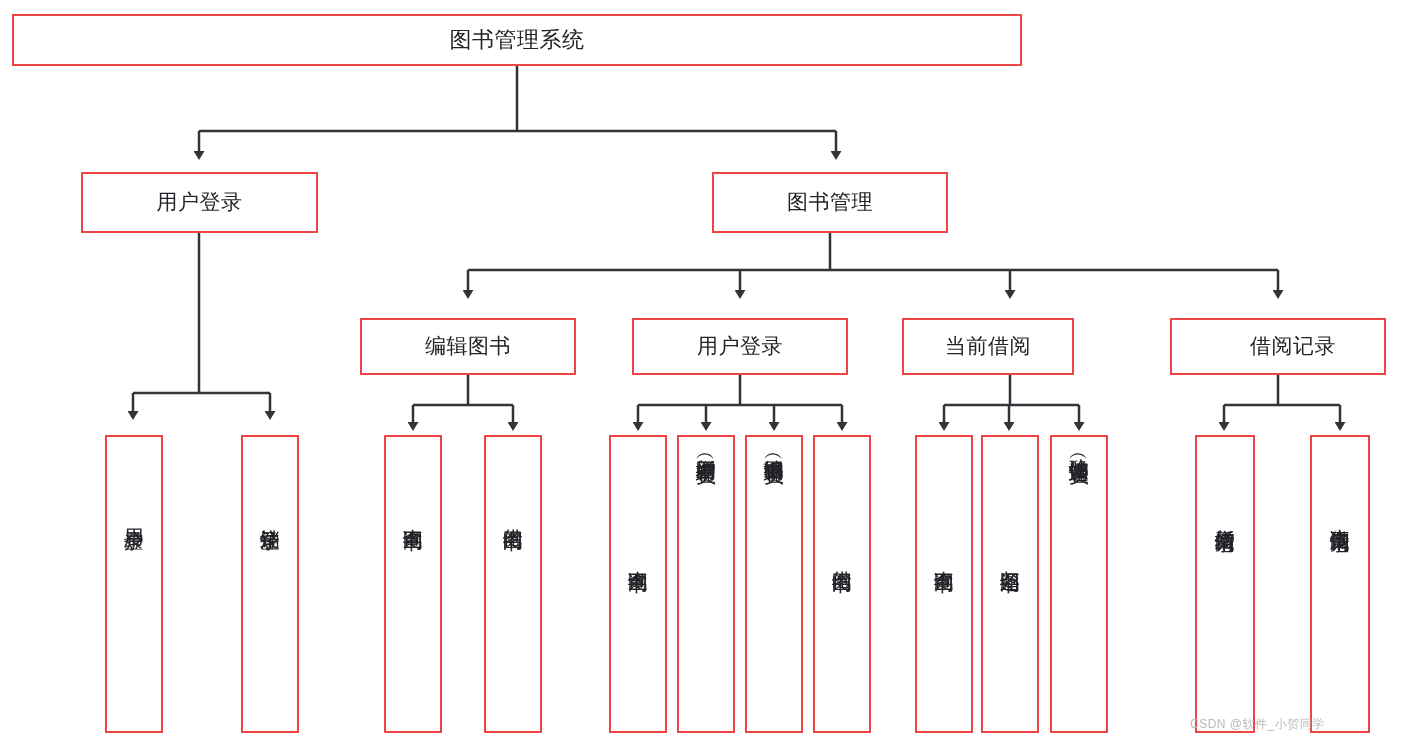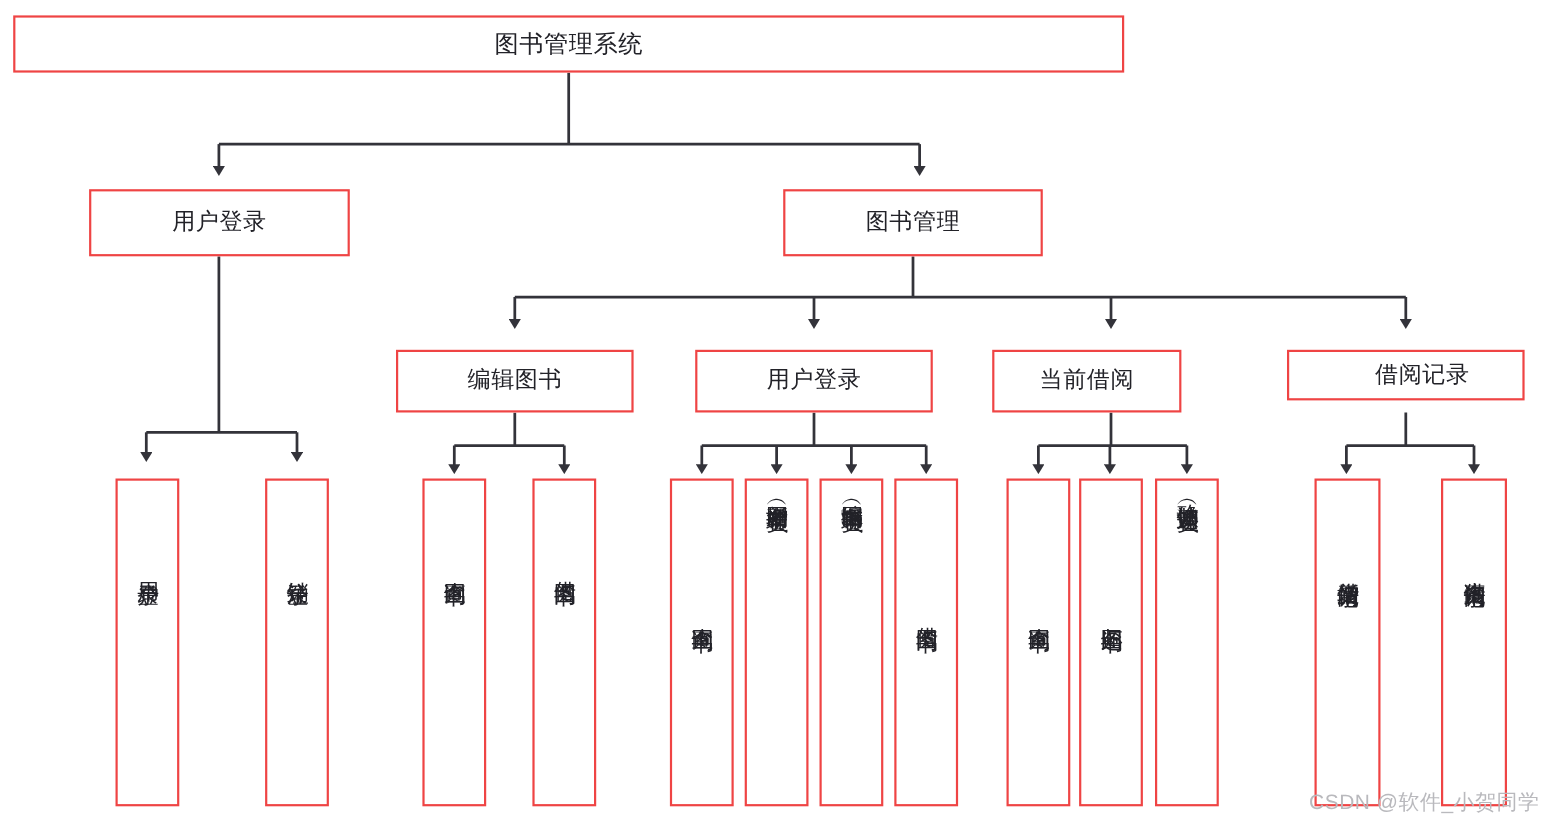--- a/index.html
+++ b/index.html
@@ -57,21 +57,21 @@
     letter-spacing: 1px;
     white-space: normal;
     text-align: left;
   }
   .node.leaf.mid .label { margin-top: 70px; }
   .node.leaf.midlow .label { margin-top: 112px; }
   .watermark {
     position: absolute;
     left: 1190px;
     top: 716px;
-    font-size: 19px;
+    font-size: 12px;
     color: #b9b9bd;
     letter-spacing: 0.5px;
     white-space: nowrap;
   }
 </style>
 </head>
 <body>
 
 <div id="canvas">
 
@@ -138,21 +138,21 @@
 
   <div class="node lvl3" style="left:360px; top:318px; width:216px; height:57px;">
     <span class="label">编辑图书</span>
   </div>
   <div class="node lvl3" style="left:632px; top:318px; width:216px; height:57px;">
     <span class="label">用户登录</span>
   </div>
   <div class="node lvl3" style="left:902px; top:318px; width:172px; height:57px;">
     <span class="label">当前借阅</span>
   </div>
-  <div class="node lvl3" style="left:1170px; top:318px; width:216px; height:46px;padding-left:30px;">
+  <div class="node lvl3" style="left:1170px; top:318px; width:216px; height:57px;padding-left:30px;">
     <span class="label">借阅记录</span>
   </div>
 
   <div class="node leaf mid" style="left:105px; top:435px; width:58px; height:298px;">
     <span class="label">用户登录</span>
   </div>
   <div class="node leaf mid" style="left:241px; top:435px; width:58px; height:298px;">
     <span class="label">注销登录</span>
   </div>
 

